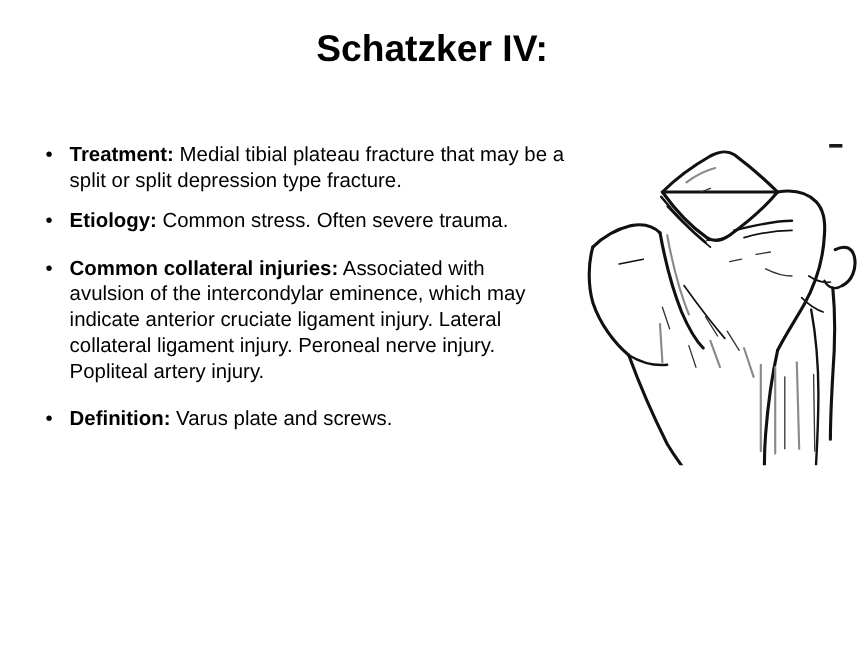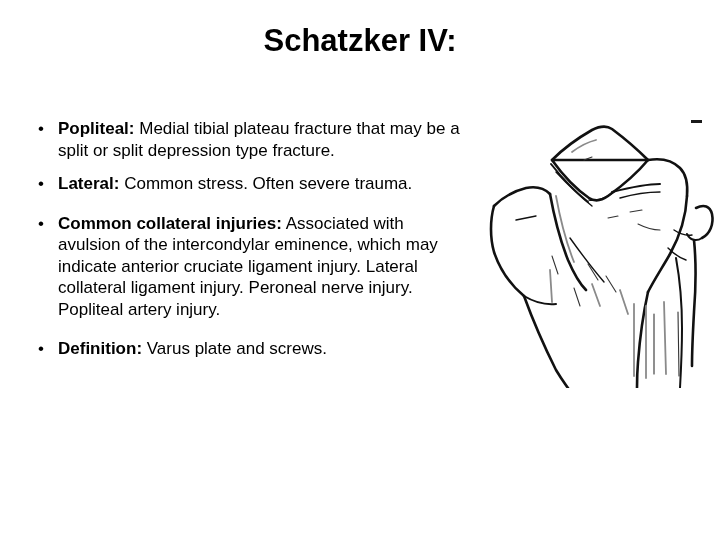--- a/index.html
+++ b/index.html
@@ -118,26 +118,26 @@
 <body>
 
 <div id="slide">
 
   <div id="slide-title">Schatzker IV:</div>
 
   <div id="body-list">
 
     <div class="bullet-item" id="bullet-0">
       <span class="bullet-marker">•</span>
-      <span class="bullet-label">Popliteal:</span><span class="bullet-text"> Medial tibial plateau fracture that may be a split or split depression type fracture.</span>
+      <span class="bullet-label">Treatment:</span><span class="bullet-text"> Medial tibial plateau fracture that may be a split or split depression type fracture.</span>
     </div>
 
     <div class="bullet-item" id="bullet-1">
       <span class="bullet-marker">•</span>
-      <span class="bullet-label">Lateral:</span><span class="bullet-text"> Common stress. Often severe trauma.</span>
+      <span class="bullet-label">Etiology:</span><span class="bullet-text"> Common stress. Often severe trauma.</span>
     </div>
 
     <div class="bullet-item" id="bullet-2">
       <span class="bullet-marker">•</span>
       <span class="bullet-label">Common collateral injuries:</span><span class="bullet-text"> Associated with avulsion of the intercondylar eminence, which may indicate anterior cruciate ligament injury. Lateral collateral ligament injury. Peroneal nerve injury. Popliteal artery injury.</span>
     </div>
 
     <div class="bullet-item" id="bullet-3">
       <span class="bullet-marker">•</span>
       <span class="bullet-label">Definition:</span><span class="bullet-text"> Varus plate and screws.</span>

